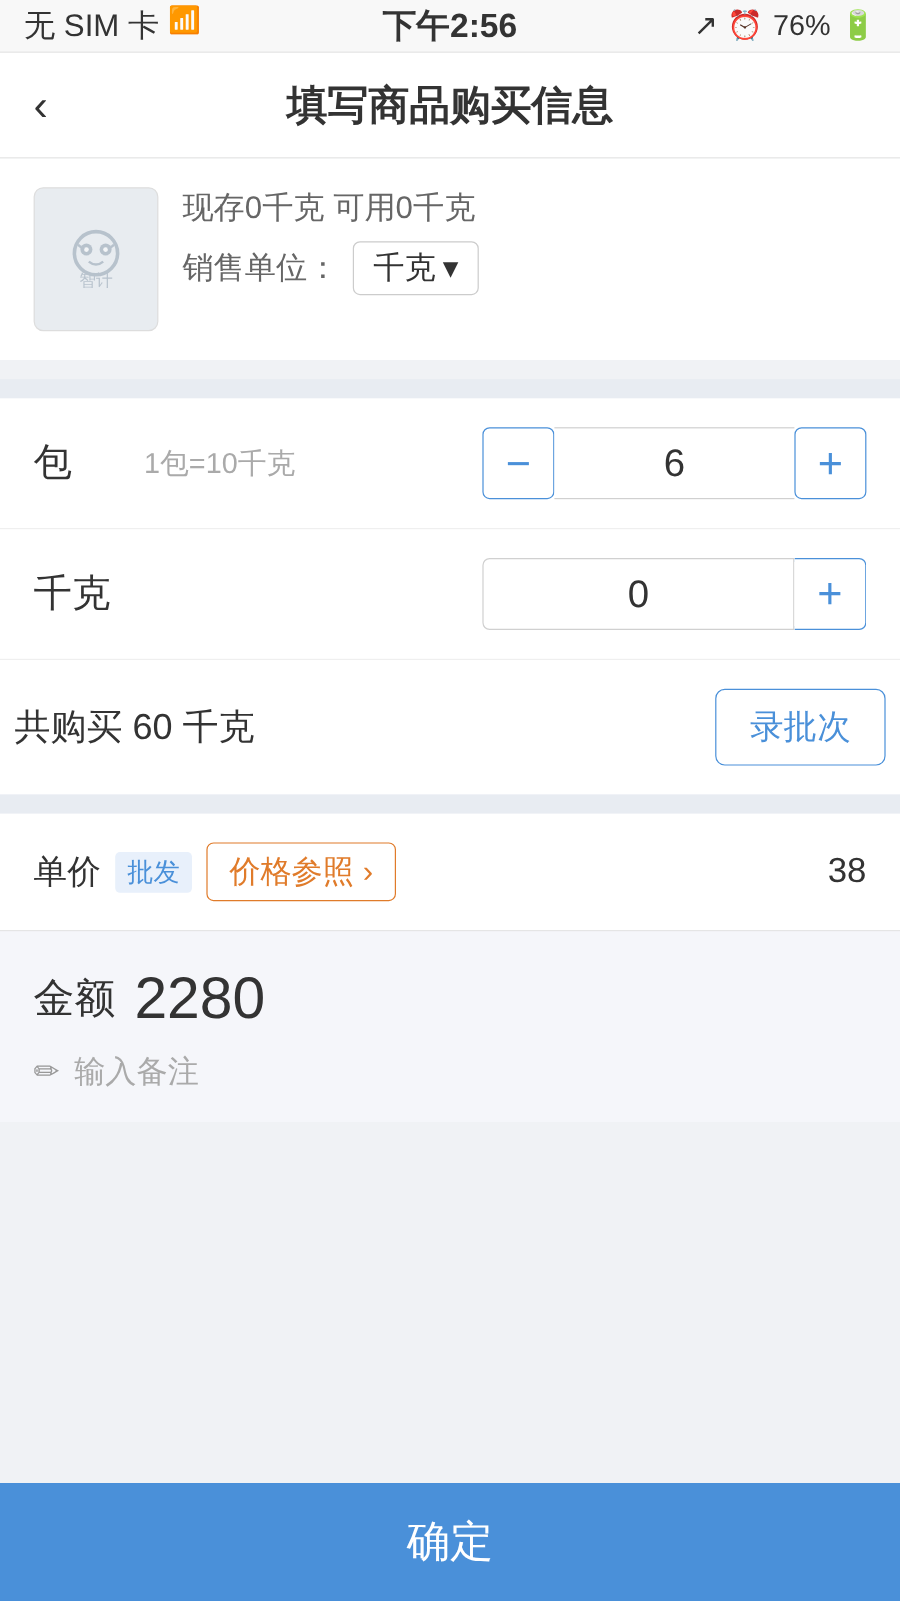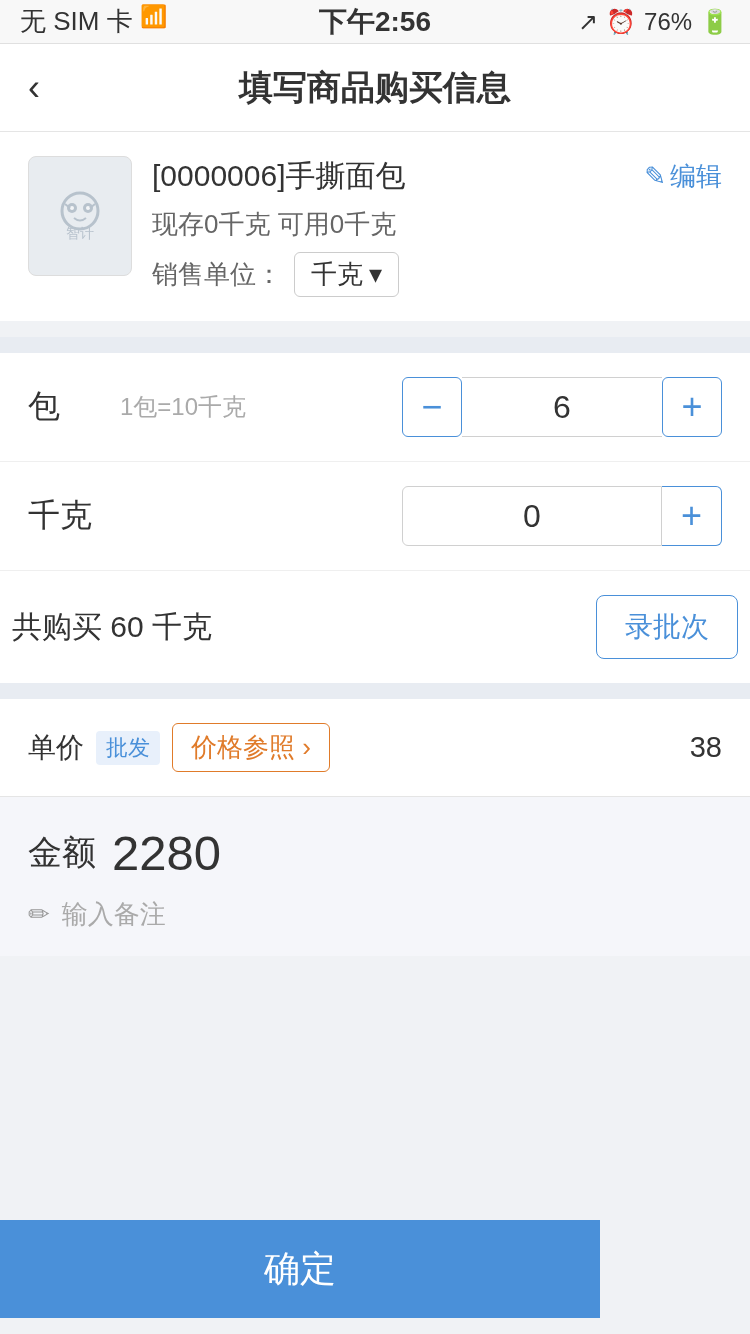--- a/index.html
+++ b/index.html
@@ -313,29 +313,29 @@
 
     
     .gray-fill {
       background: #f0f2f5;
       flex: 1;
       min-height: 300px;
     }
 
     
     .bottom-btn {
-      width: 600px;
+      width: 750px;
       height: 98px;
       background: #4a90d9;
       display: flex;
       align-items: center;
       justify-content: center;
       cursor: pointer;
       position: fixed;
-      bottom: 16px;
+      bottom: 0;
       left: 0;
     }
     .bottom-btn-text {
       font-size: 36px;
       color: #fff;
       font-weight: 500;
     }
 
     .page-content {
       padding-bottom: 98px;
@@ -376,27 +376,20 @@
         <circle cx="38" cy="22" r="5" fill="#8899aa"></circle>
         <circle cx="22" cy="22" r="2" fill="white"></circle>
         <circle cx="38" cy="22" r="2" fill="white"></circle>
         <path d="M24 32 Q30 37 36 32" fill="none" stroke="#8899aa" stroke-width="2"></path>
         <path d="M15 18 L20 22" stroke="#8899aa" stroke-width="2"></path>
         <path d="M45 18 L40 22" stroke="#8899aa" stroke-width="2"></path>
         <text x="30" y="52" text-anchor="middle" font-size="14" fill="#8899aa">智计</text>
       </svg>
     </div>
     <div class="product-info">
-      <div class="product-name-row">
-        <div class="product-name">[0000006]手撕面包</div>
-        <div class="edit-btn">
-          <span>✎</span>
-          <span>编辑</span>
-        </div>
-      </div>
       <div class="product-stock">现存0千克   可用0千克</div>
       <div class="product-unit-row">
         <span>销售单位：</span>
         <div class="unit-select">
           <span>千克</span>
           <span>▾</span>
         </div>
       </div>
     </div>
   </div>

